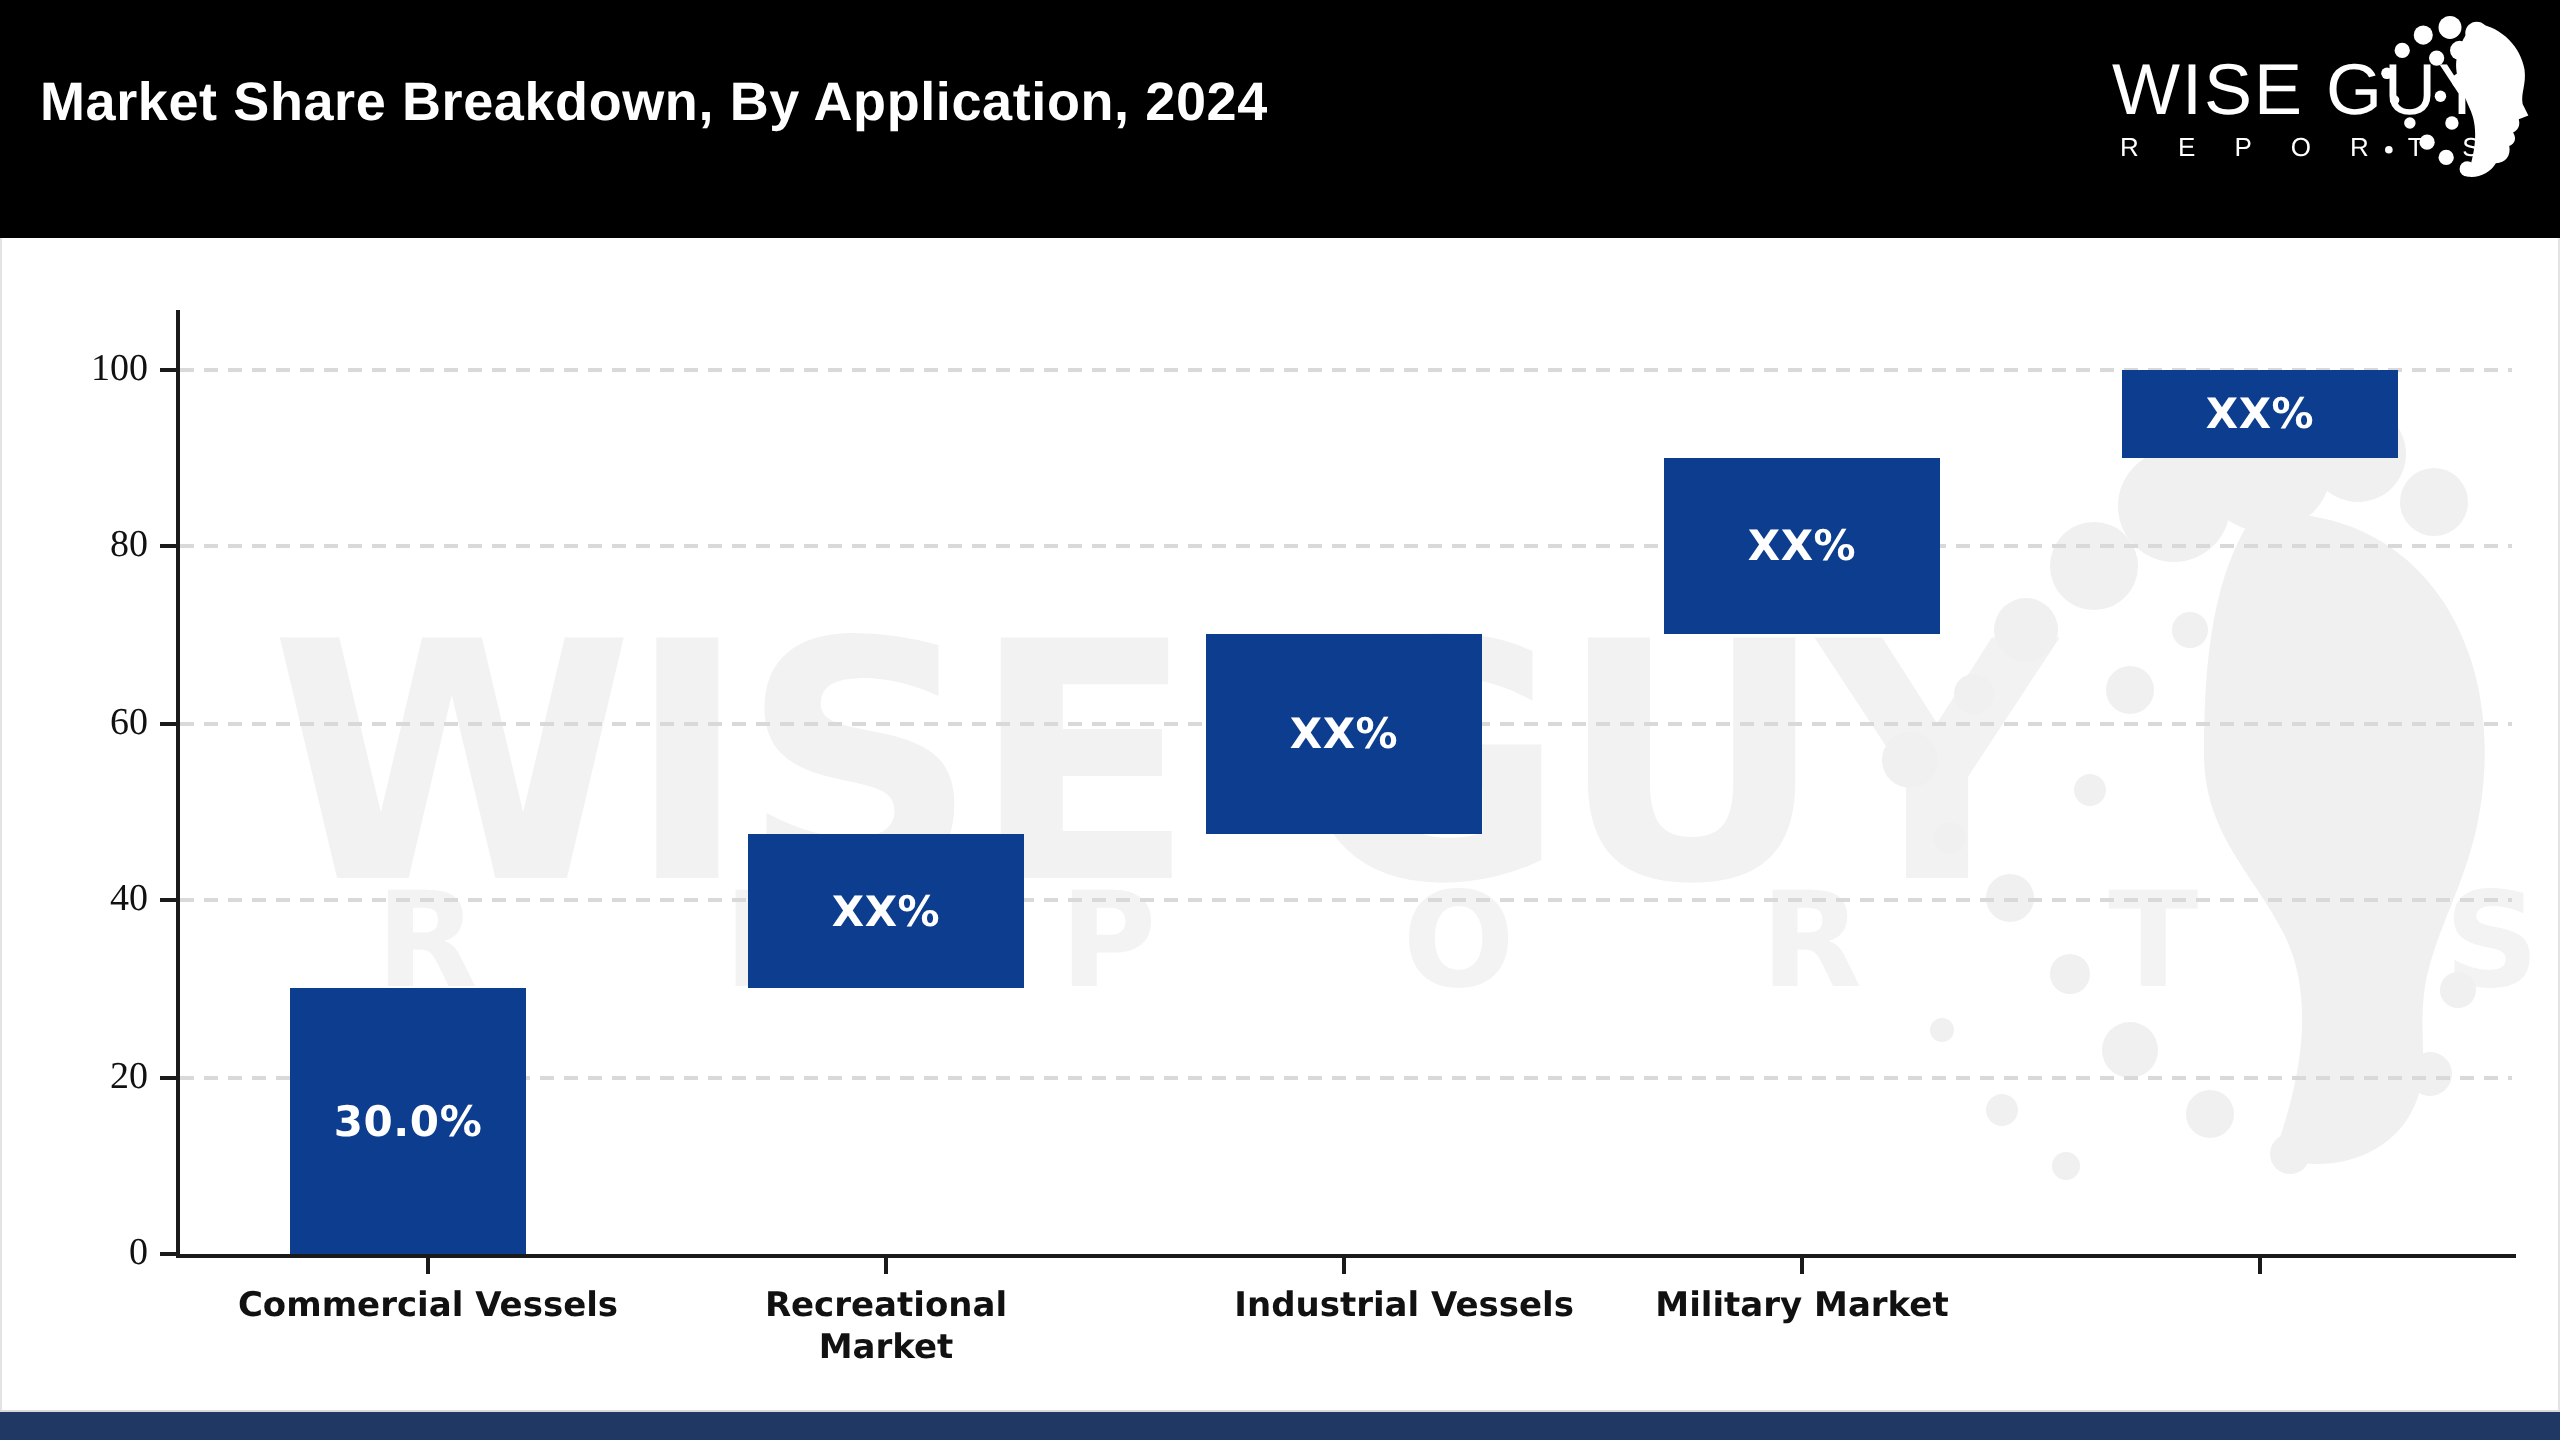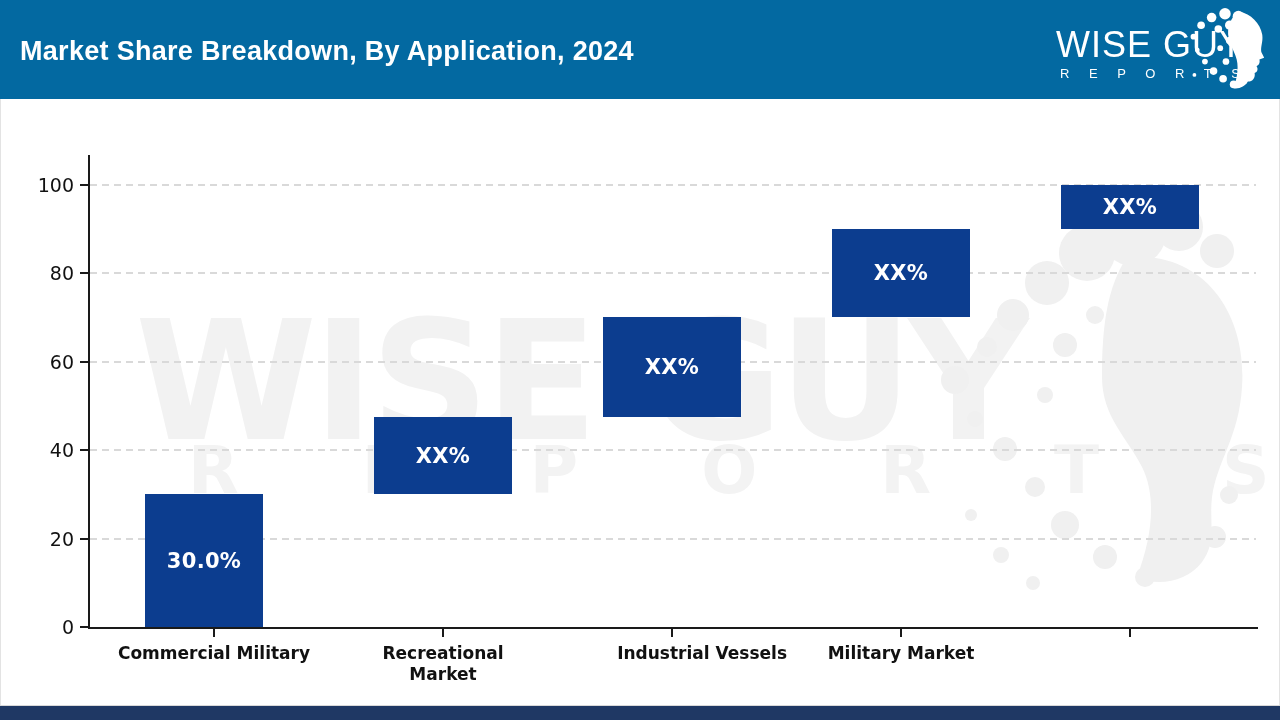--- a/index.html
+++ b/index.html
@@ -2,22 +2,22 @@
 <html><head>
 <meta charset="utf-8">
 <style>
   html,body{margin:0;padding:0;}
   body{
     width:1280px;height:720px;overflow:hidden;position:relative;
     background:#ffffff;font-family:"DejaVu Sans",sans-serif;
   }
   
   .header{
-    position:absolute;left:0;top:0;width:1280px;height:99px;
-    background:#0369a1;z-index:20;
+    position:absolute;left:0;top:0;width:1280px;height:119px;
+    background:#000000;z-index:20;
   }
   .header-title{
     position:absolute;left:20px;top:36px;
     font-family:"Liberation Sans",sans-serif;
     font-size:27px;font-weight:bold;color:#ffffff;letter-spacing:.3px;
     white-space:nowrap;
   }
   .logo{position:absolute;right:12px;top:6px;width:240px;height:86px;}
   .logo-name{
     position:absolute;left:28px;top:18px;
@@ -45,21 +45,21 @@
   
   .plot{position:absolute;left:0;top:0;width:1280px;height:720px;z-index:2;}
   .spine{position:absolute;background:#1a1a1a;z-index:4;}
   .gridline{
     position:absolute;height:2px;z-index:2;
     background:repeating-linear-gradient(90deg,#d9d9d9 0 7px,transparent 7px 12px);
   }
   .ytick,.xtick{position:absolute;background:#1a1a1a;z-index:4;}
   .ytick-label{
     position:absolute;width:58px;text-align:right;
-    font-size:19px;color:#111111;z-index:5;line-height:24px;
+    font-size:19px;color:#111111;z-index:5;line-height:24px;font-family:Liberation Serif, serif;
   }
   .bar{position:absolute;background:#0c3d8f;z-index:5;display:flex;align-items:center;justify-content:center;}
   .bar-label{
     font-size:21px;font-weight:bold;color:#ffffff;z-index:6;letter-spacing:.3px;
   }
   .cat-label{
     position:absolute;width:230px;text-align:center;
     font-size:17px;font-weight:bold;color:#111111;z-index:5;
     white-space:pre-line;line-height:1.25;
   }
@@ -152,21 +152,21 @@
     <div class="gridline" style="left: 90px; top: 272px; width: 1166px;"></div>
     <div class="ytick" style="left: 80px; top: 272px; width: 8px; height: 2px;"></div>
     <div class="ytick-label" style="left: 16px; top: 261px;">80</div>
     <div class="gridline" style="left: 90px; top: 183.5px; width: 1166px;"></div>
     <div class="ytick" style="left: 80px; top: 183.5px; width: 8px; height: 2px;"></div>
     <div class="ytick-label" style="left: 16px; top: 172.5px;">100</div>
     <div class="xtick" style="left: 213px; top: 629px; width: 2px; height: 8px;"></div>
     <div class="bar" style="left: 145px; top: 494.25px; width: 118px; height: 132.75px; background: rgb(12, 61, 143);">
       <span class="bar-label" style="color: rgb(255, 255, 255);">30.0%</span>
     </div>
-    <div class="cat-label" style="left: 99px; top: 643px;">Commercial Military</div>
+    <div class="cat-label" style="left: 99px; top: 643px;">Commercial Vessels</div>
     <div class="xtick" style="left: 442px; top: 629px; width: 2px; height: 8px;"></div>
     <div class="bar" style="left: 374px; top: 416.812px; width: 138px; height: 77.4375px; background: rgb(12, 61, 143);">
       <span class="bar-label" style="color: rgb(255, 255, 255);">XX%</span>
     </div>
     <div class="cat-label" style="left: 328px; top: 643px;">Recreational
 Market</div>
     <div class="xtick" style="left: 671px; top: 629px; width: 2px; height: 8px;"></div>
     <div class="bar" style="left: 603px; top: 317.25px; width: 138px; height: 99.5625px; background: rgb(12, 61, 143);">
       <span class="bar-label" style="color: rgb(255, 255, 255);">XX%</span>
     </div>

